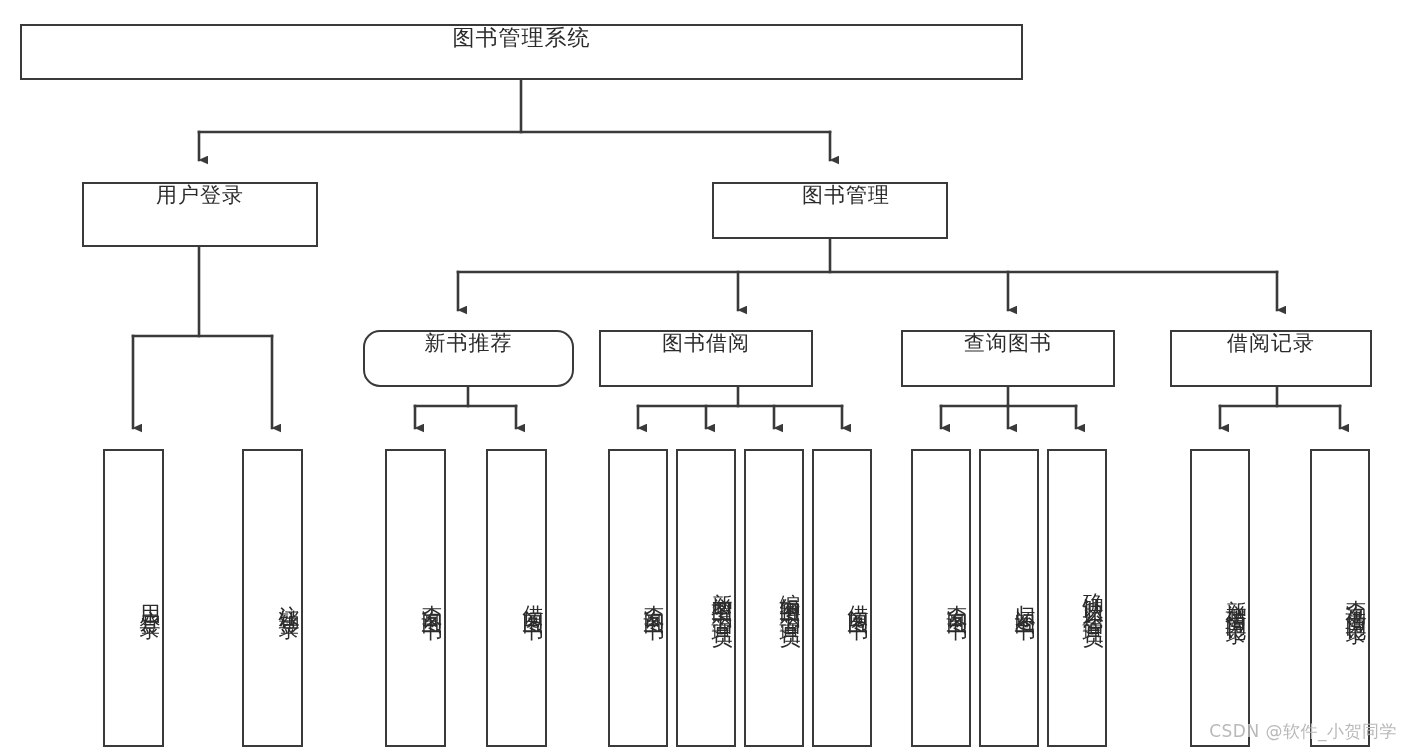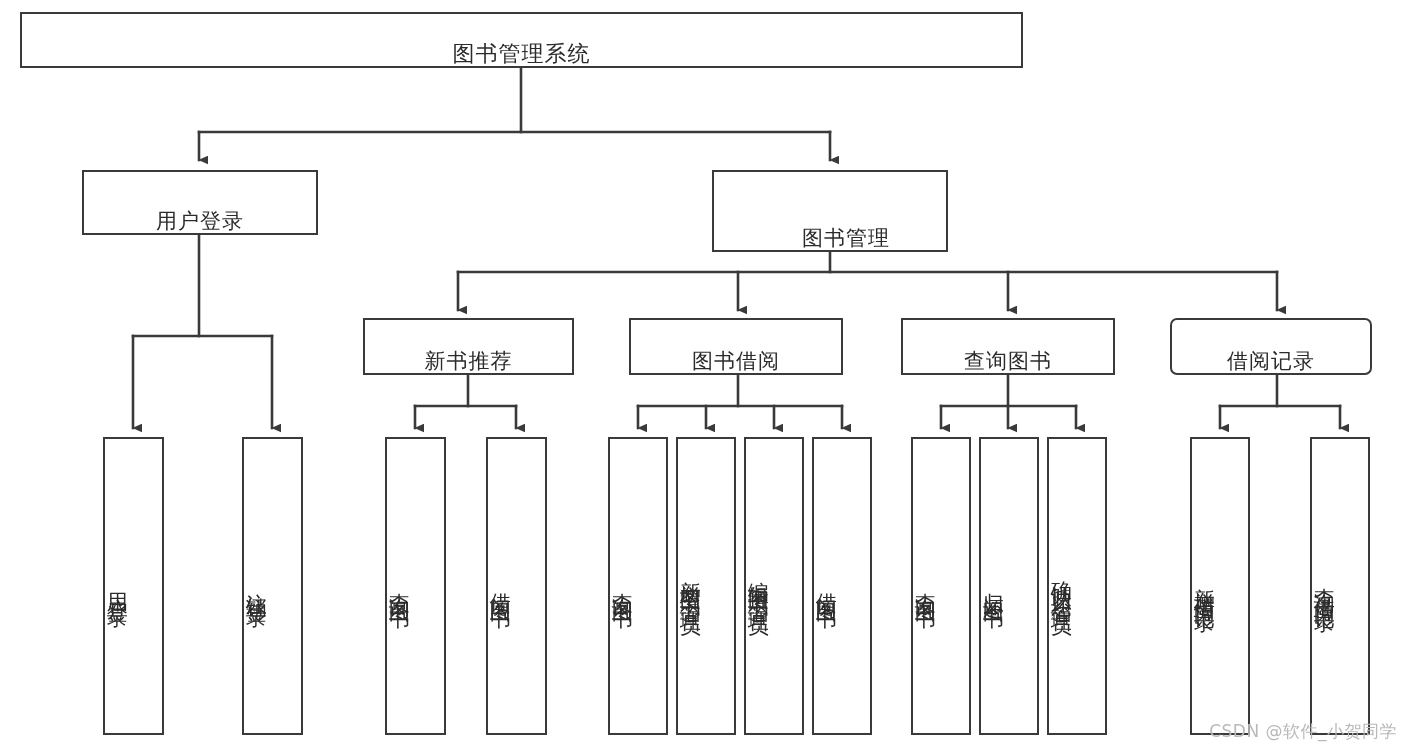--- a/index.html
+++ b/index.html
@@ -1,20 +1,20 @@
 <!DOCTYPE html>
 <html><head>
 <meta charset="utf-8">
 <style>
   html,body{margin:0;padding:0;background:#ffffff;}
   body{font-family:"DejaVu Sans","Liberation Sans",sans-serif;}
   #canvas{position:relative;width:1405px;height:747px;background:#ffffff;overflow:hidden;}
   #wires{position:absolute;left:0;top:0;width:1405px;height:747px;pointer-events:none;}
   .node{position:absolute;box-sizing:border-box;border:2.5px solid #3a3a3a;background:#ffffff;
-        display:flex;align-items:flex-end;justify-content:center;color:#2b2b2b;}
+        display:flex;align-items:flex-start;justify-content:center;color:#2b2b2b;margin-top:12px;}
   .node.h{font-size:21px;letter-spacing:1px;line-height:1.1;}
   .node.v{writing-mode:vertical-rl;text-orientation:upright;font-size:21px;letter-spacing:5px;
           line-height:1.15;padding:6px 0;white-space:nowrap;}
   .node.v > span{writing-mode:vertical-rl;text-orientation:upright;}
   #title-node{font-size:22px;}
   #watermark{position:absolute;right:8px;bottom:4px;font-size:17px;color:#b9b9b9;
              letter-spacing:.5px;white-space:nowrap;margin-left:20px;}
 </style>
 </head>
 <body>
@@ -71,34 +71,34 @@
     </g>
   </svg>
 
   <div class="node h" id="title-node" style="left:20px;top:12px;width:1003px;height:56px;">
     <span>图书管理系统</span>
   </div>
 
   <div class="node h" style="left:82px;top:170px;width:236px;height:65px;">
     <span>用户登录</span>
   </div>
-  <div class="node h" style="left:712px;top:170px;width:236px;height:82px;padding-left:32px;">
+  <div class="node h" style="left:712px;top:170px;width:236px;height:57px;padding-left:32px;">
     <span>图书管理</span>
   </div>
 
-  <div class="node h" style="left:363px;top:318px;width:211px;height:57px;">
+  <div class="node h" style="left:363px;top:318px;width:211px;height:57px;border-radius:17px;">
     <span>新书推荐</span>
   </div>
-  <div class="node h" style="left:629px;top:318px;width:214px;height:57px;">
+  <div class="node h" style="left:599px;top:318px;width:214px;height:57px;">
     <span>图书借阅</span>
   </div>
   <div class="node h" style="left:901px;top:318px;width:214px;height:57px;">
     <span>查询图书</span>
   </div>
-  <div class="node h" style="left:1170px;top:318px;width:202px;height:57px;border-radius:7px;">
+  <div class="node h" style="left:1170px;top:318px;width:202px;height:57px;">
     <span>借阅记录</span>
   </div>
 
   <div class="node v" style="left:103px;top:437px;width:61px;height:298px;">
     <span>用户登录</span>
   </div>
   <div class="node v" style="left:242px;top:437px;width:61px;height:298px;">
     <span>注销登录</span>
   </div>
 

